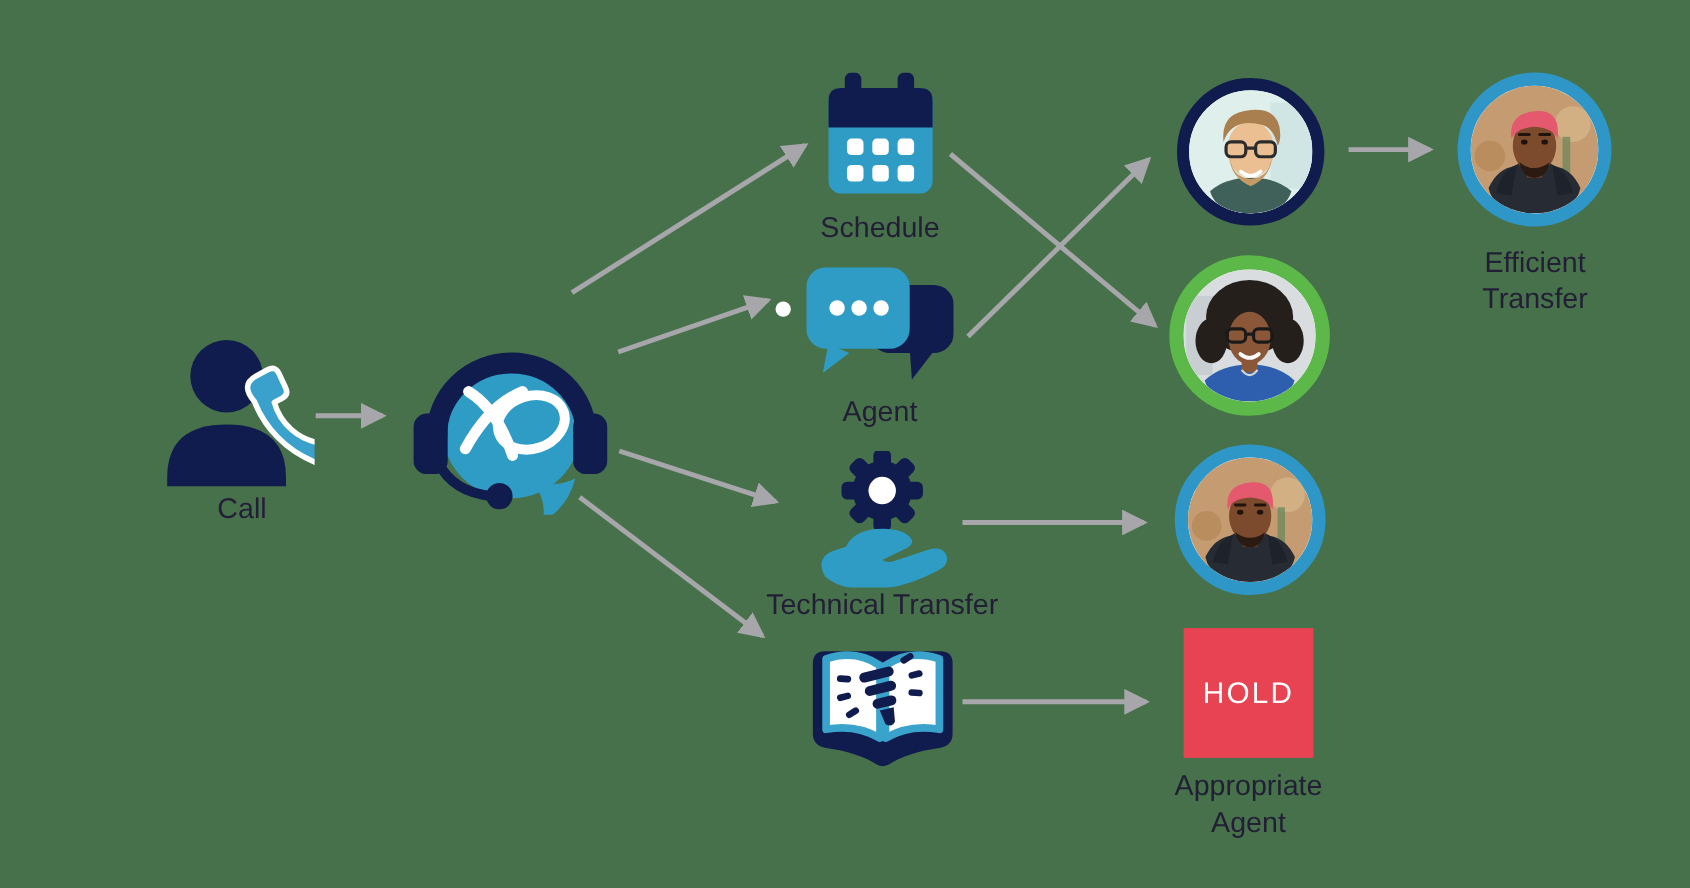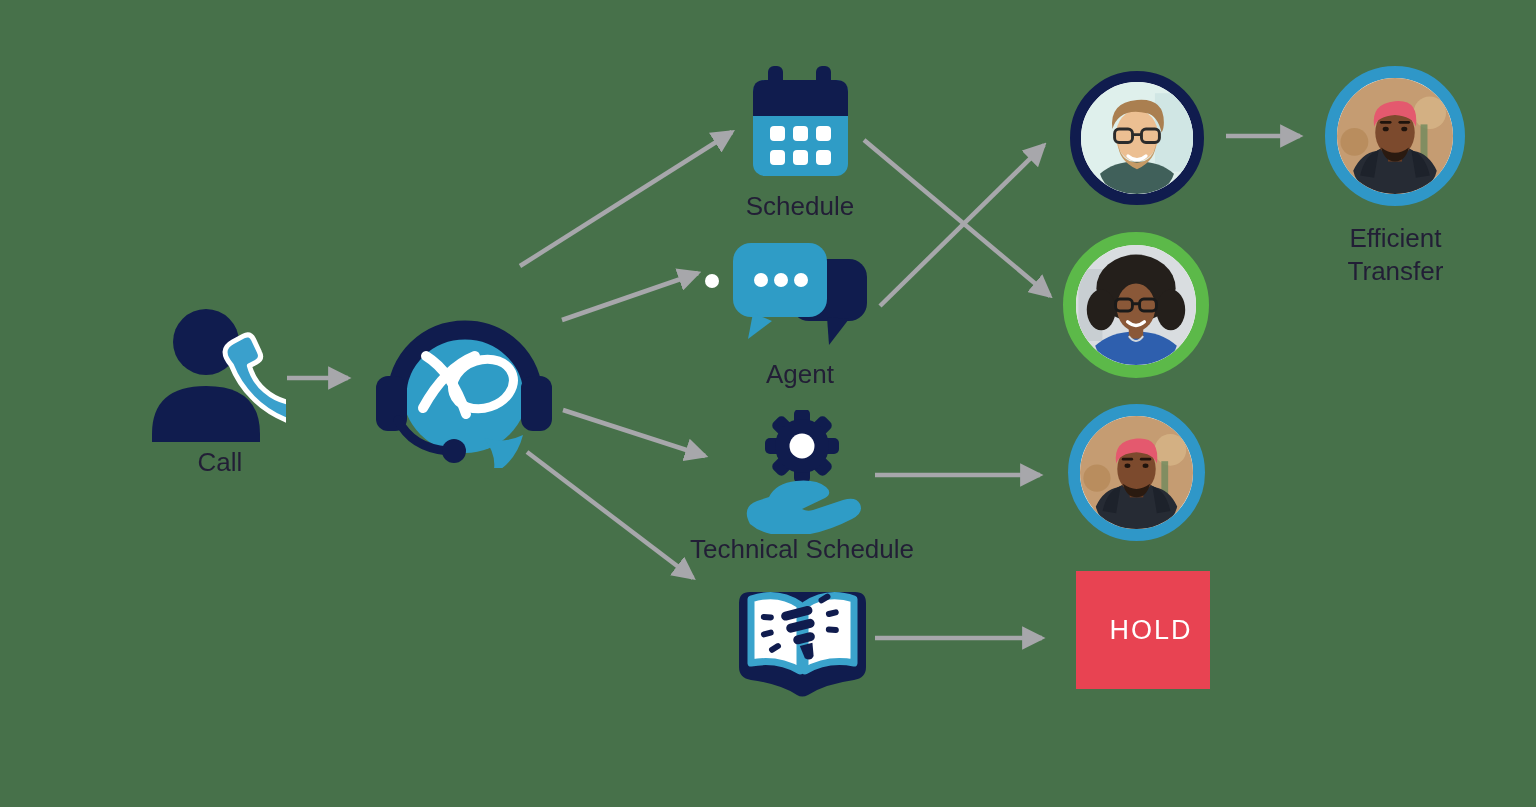--- a/index.html
+++ b/index.html
@@ -15,21 +15,21 @@
     font-weight:normal;font-size:26px;line-height:1.25;
     color:#221e36;text-align:center;
   }
   .avatar{
     position:absolute;border-radius:50%;overflow:hidden;
     box-sizing:border-box;background:#fff;
   }
   .avatar svg{display:block;width:100%;height:100%;}
   .hold-box{
     position:absolute;display:flex;align-items:center;justify-content:center;
-    color:#ffffff;font-size:27px;letter-spacing:2px;font-weight:400;padding-left:16px;
+    color:#ffffff;font-size:27px;letter-spacing:2px;font-weight:400;
   }
   svg{display:block;}
 </style>
 </head>
 <body>
 
 <div class="canvas">
 
   <svg class="abs" style="left:0;top:0" width="1536" height="807" viewBox="0 0 1536 807">
     <defs>
@@ -115,21 +115,21 @@
         <rect x="-8" y="-37" width="16" height="20" rx="5" transform="rotate(180)"></rect>
         <rect x="-8" y="-37" width="16" height="20" rx="5" transform="rotate(225)"></rect>
         <rect x="-8" y="-37" width="16" height="20" rx="5" transform="rotate(270)"></rect>
         <rect x="-8" y="-37" width="16" height="20" rx="5" transform="rotate(315)"></rect>
       </g>
       <circle r="27"></circle>
       <circle r="12.5" fill="#ffffff"></circle>
     </g>
     <path d="M10,114 q-9,-17 7,-23 l12,-4 q7,-14 27,-16 q20,-2 30,6 q7,6 -1,11 l-23,11 q5,3 11,1 l30,-10 q13,-4 17,4 q4,9 -8,15 q-25,13 -48,16 q-37,4 -54,-11 z" fill="#2f9cc6"></path>
   </svg>
-  <div class="label" style="left:688px;top:533px;width:228px">Technical Schedule</div>
+  <div class="label" style="left:688px;top:533px;width:228px">Technical Transfer</div>
 
   <svg class="abs" style="left:737px;top:586px" width="131" height="114" viewBox="0 0 131 114">
     <path d="M13,6 q-11,0 -11,11 v64 q0,11 12,13 q29,4 46,15 q5,3 11,0 q17,-11 46,-15 q12,-2 12,-13 v-64 q0,-11 -11,-11 z" fill="#101c4e"></path>
     <path d="M14,13 q27,-9 49,6 v66 q-22,-13 -49,-8 z" fill="#ffffff" stroke="#3aa3cc" stroke-width="7" stroke-linejoin="round"></path>
     <path d="M117,13 q-27,-9 -49,6 v66 q22,-13 49,-8 z" fill="#ffffff" stroke="#3aa3cc" stroke-width="7" stroke-linejoin="round"></path>
     <g fill="#101c4e" transform="rotate(-14 65 44)">
       <rect x="48" y="22" width="32" height="9" rx="4.5"></rect>
       <rect x="50" y="35" width="29" height="9" rx="4.5"></rect>
       <rect x="54" y="48" width="22" height="9" rx="4.5"></rect>
       <path d="M59,59 h13 l-2,13 q-4,5 -9,0 z"></path>
@@ -220,14 +220,15 @@
         <rect x="37" y="37" width="10" height="2.4" rx="1.2"></rect>
         <rect x="53" y="37" width="10" height="2.4" rx="1.2"></rect>
       </g>
     </svg>
   </div>
   <div class="label" style="left:1308px;top:222px;width:175px">Efficient Transfer</div>
 
   <div class="hold-box" style="left:1076px;top:571px;width:118px;height:118px;background:#e84352">
     <span>HOLD</span>
   </div>
+  <div class="label" style="left:1046px;top:698px;width:178px">Appropriate Agent</div>
 
 </div>
 
 </body></html>

